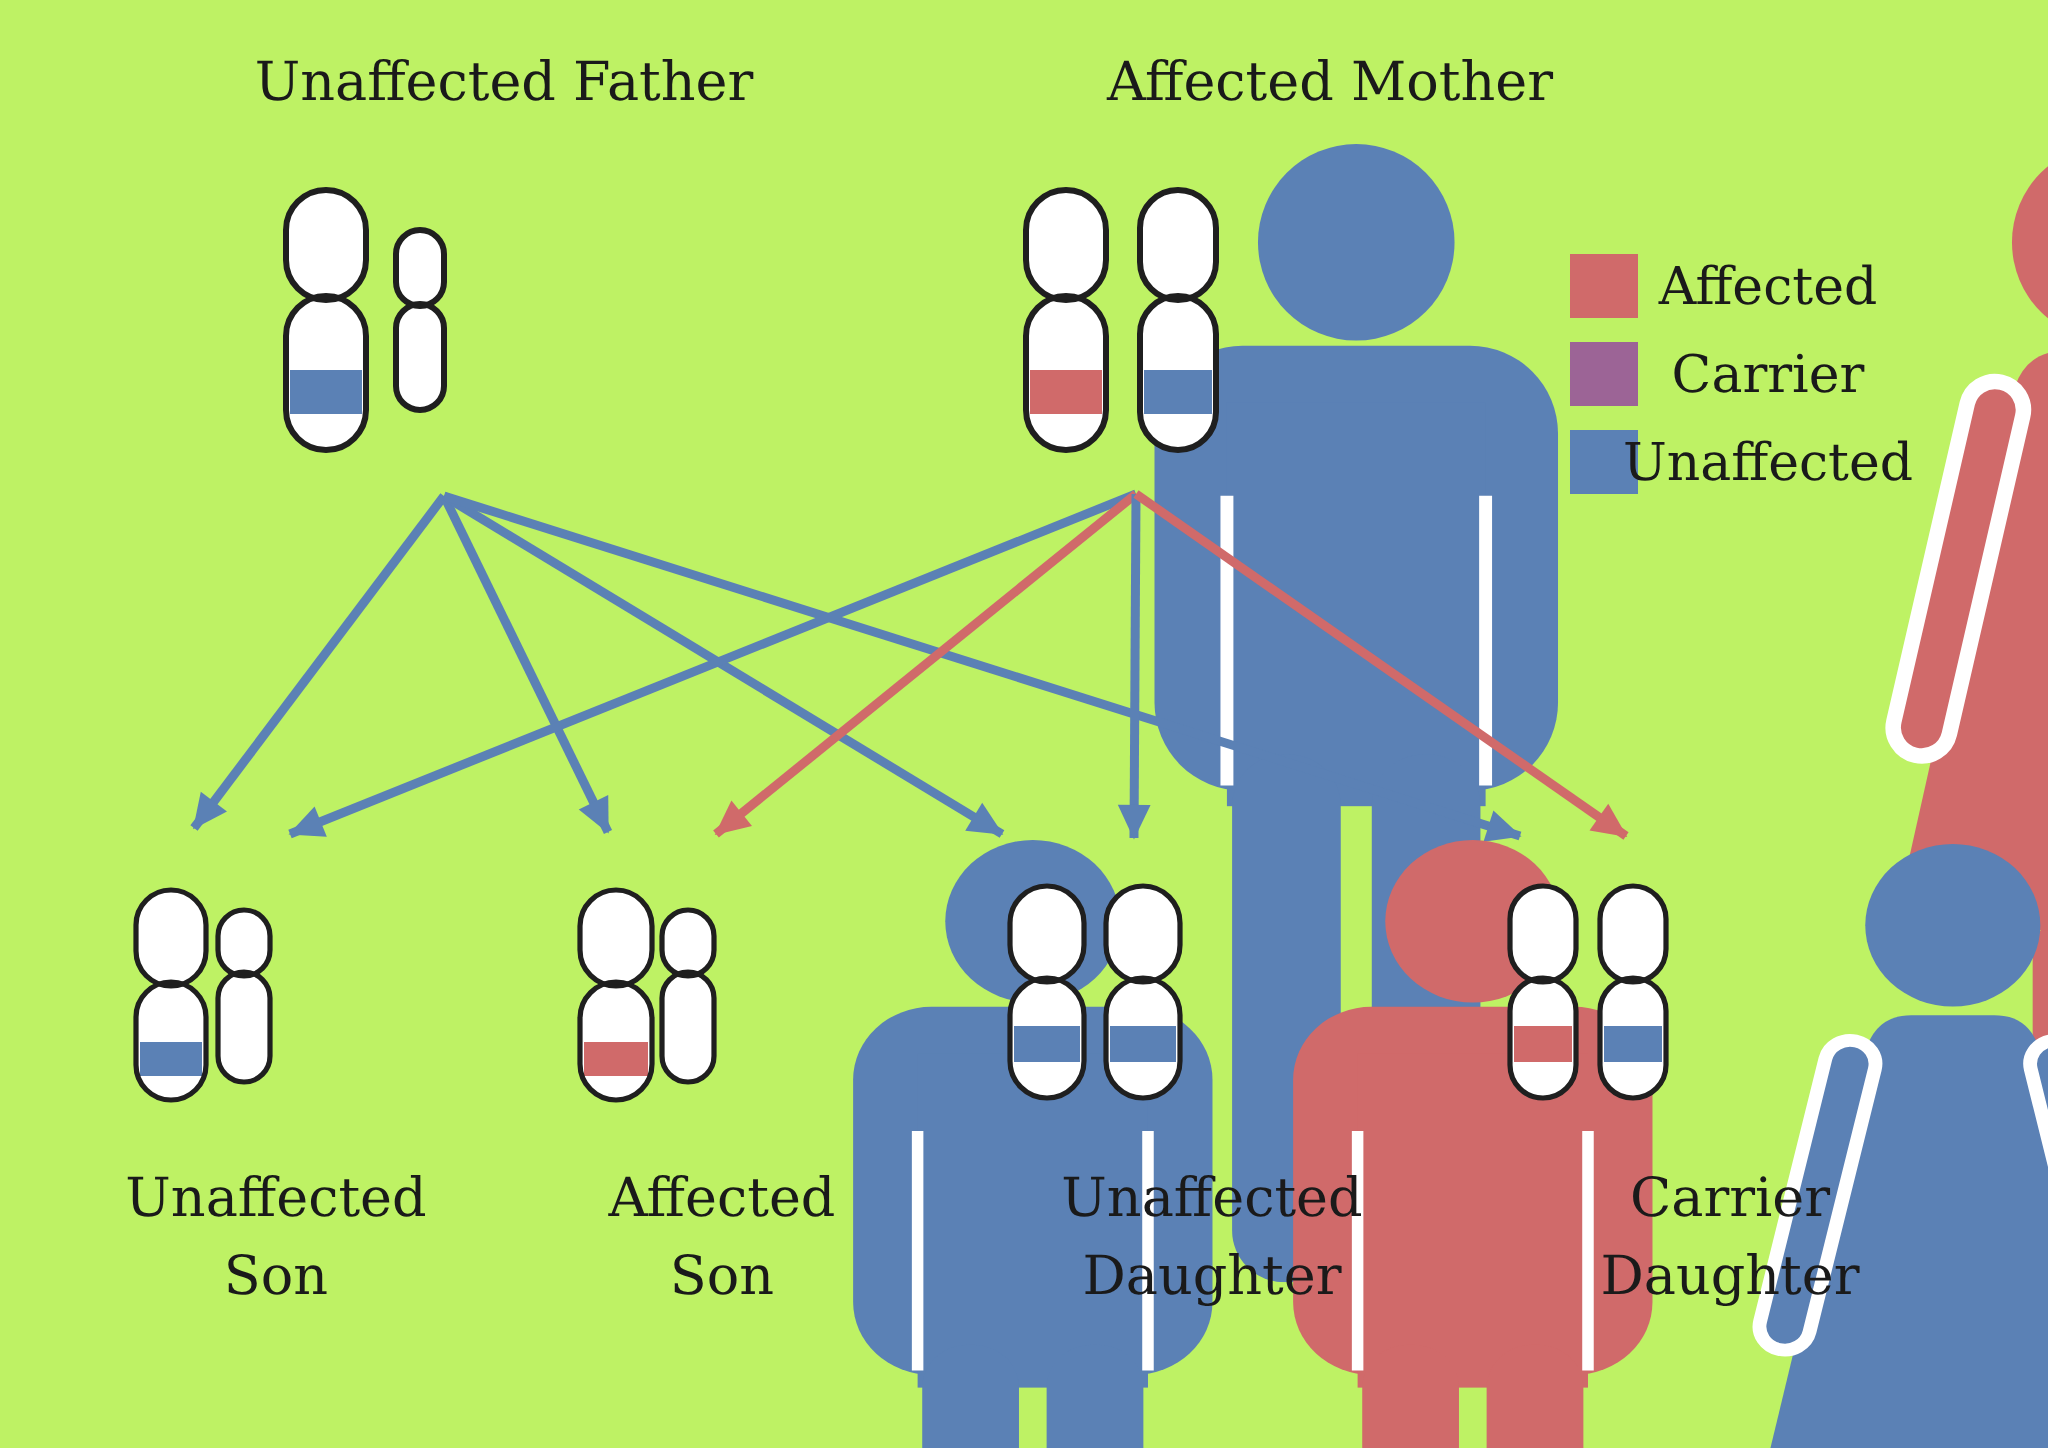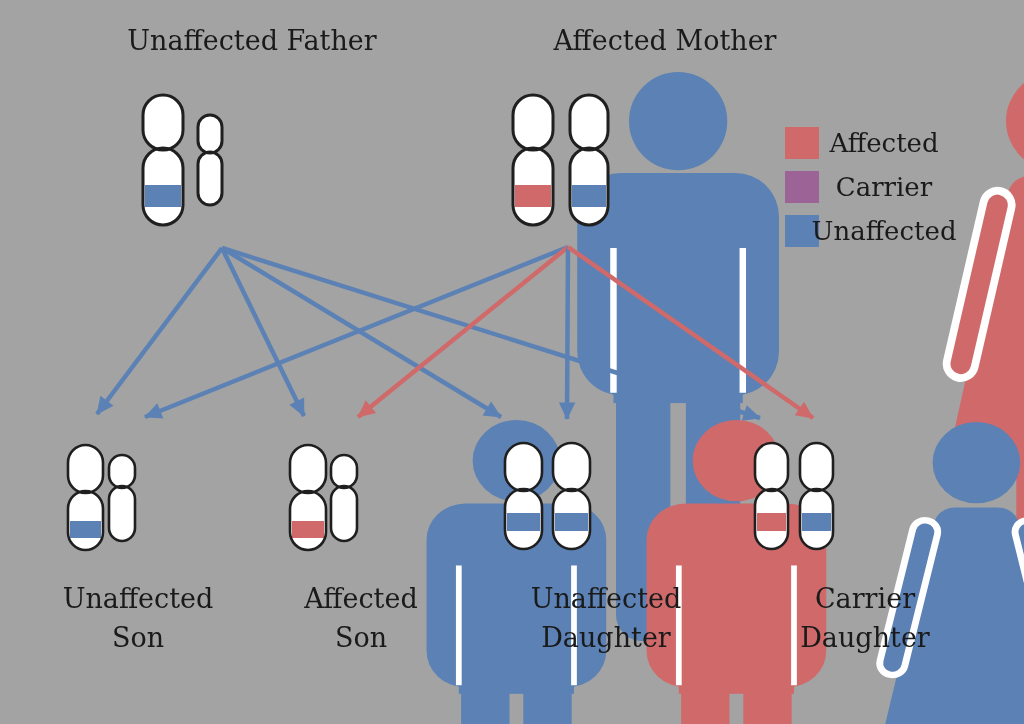--- a/index.html
+++ b/index.html
@@ -1,16 +1,16 @@
 <!DOCTYPE html>
 <html><head>
 <meta charset="utf-8">
 <style>
   html,body{margin:0;padding:0;background:#ffffff;}
-  .stage{position:relative;width:1024px;height:724px;background:#a3a3a3;overflow:hidden;}
+  .stage{position:relative;width:1024px;height:724px;background:#bef264;overflow:hidden;}
   svg{font-family:"DejaVu Serif", serif;}
   text{text-anchor:middle;fill:#1a1a1a;}
   .title{font-size:27px;}
   .child-label{font-size:27px;}
   .legend-label{font-size:26px;}
   .chrom-fill{fill:#ffffff;}
   .chrom-stroke{fill:none;stroke:#1f1f1f;stroke-width:3;}
   g.small .chrom-stroke{stroke-width:2.6;}
   .arrow{fill:none;stroke-width:4.5;}
 </style>

